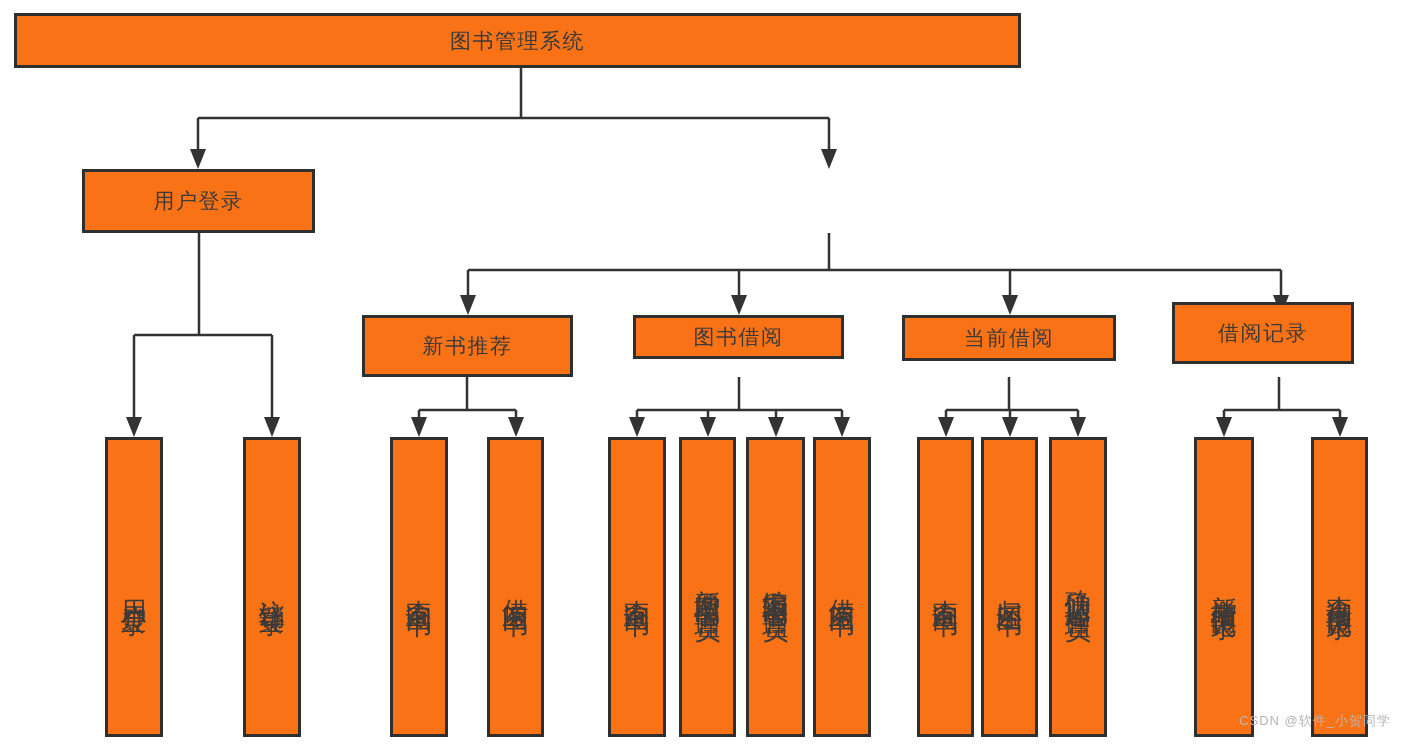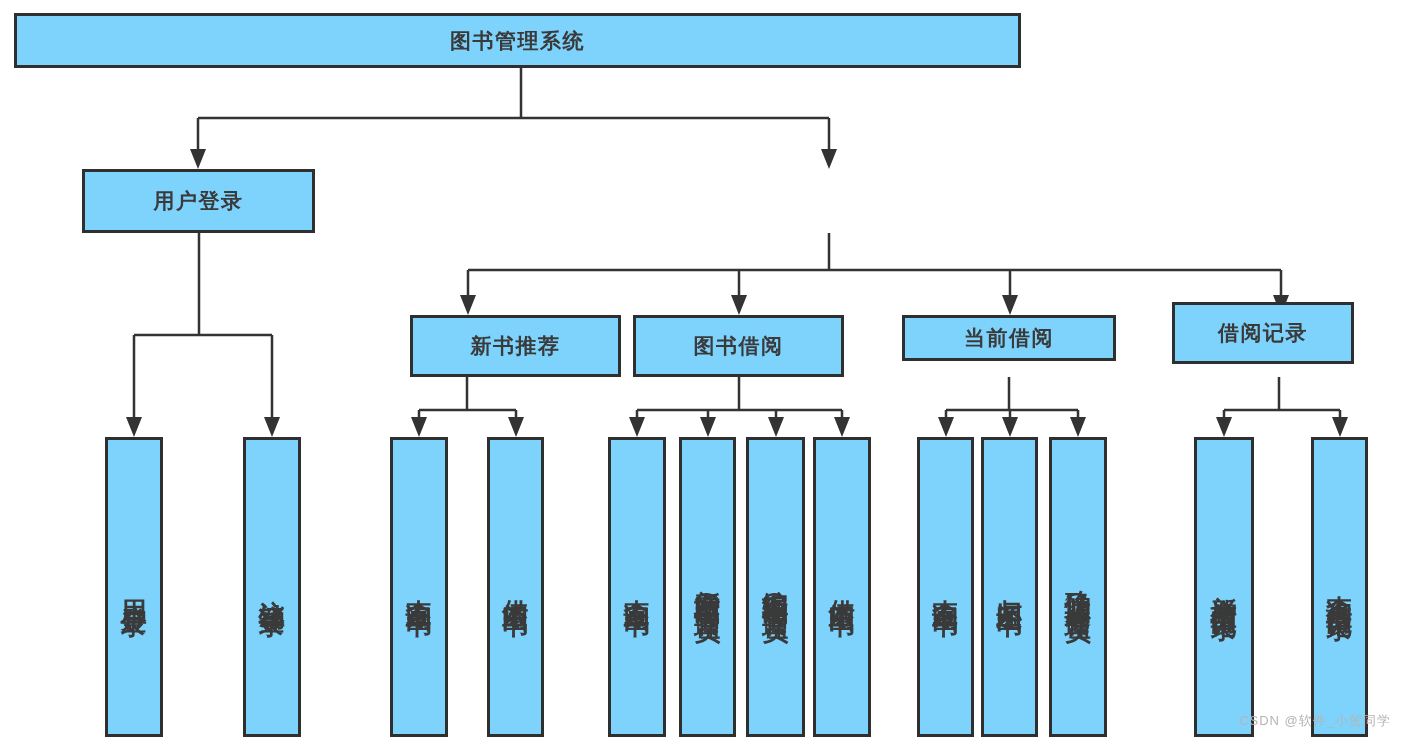--- a/index.html
+++ b/index.html
@@ -13,24 +13,23 @@
   body{
     width:1405px;height:747px;position:relative;overflow:hidden;
     background:var(--background);
     font-family:"Liberation Sans","DejaVu Sans",sans-serif;
   }
   #stage{position:absolute;left:0;top:0;width:1405px;height:747px;}
   svg.connectors{position:absolute;left:0;top:0;pointer-events:none;}
   svg.connectors path.ln{stroke:var(--line);stroke-width:2.5;fill:none;}
   svg.connectors path.arrow{fill:var(--line);stroke:none;}
   .node{
-    position:absolute;background:#7dd3fc;border:3px solid var(--node-border);
+    position:absolute;background:#f97316;border:3px solid var(--node-border);
     box-sizing:border-box;display:flex;align-items:center;justify-content:center;
     color:var(--text);
-    font-weight:bold;
   }
   .h-node{font-size:21px;letter-spacing:1.5px;white-space:nowrap;}
   .leaf{
     writing-mode:vertical-rl;text-orientation:mixed;
     font-size:26px;letter-spacing:4px;line-height:1.1;
   }
   .watermark{
     position:absolute;right:14px;top:712px;
     color:var(--watermark);font-size:13px;letter-spacing:1px;white-space:nowrap;
   }
@@ -75,22 +74,22 @@
     <g>
       <path class="ln" d="M1279 377 V410 M1224 410 H1340 M1224 410 V418 M1340 410 V418"></path>
       <path class="arrow" d="M1216 417 h16 l-8 20 z M1332 417 h16 l-8 20 z"></path>
     </g>
   </svg>
 
   <div class="node h-node" style="left:14px;top:13px;width:1007px;height:55px;">图书管理系统</div>
 
   <div class="node h-node" style="left:82px;top:169px;width:233px;height:64px;">用户登录</div>
 
-  <div class="node h-node" style="left:362px;top:315px;width:211px;height:62px;margin-left:48px;">新书推荐</div>
-  <div class="node h-node" style="left:633px;top:315px;width:211px;height:62px;">图书借阅</div>
+  <div class="node h-node" style="left:362px;top:315px;width:211px;height:62px;">新书推荐</div>
+  <div class="node h-node" style="left:633px;top:315px;width:211px;height:44px;">图书借阅</div>
   <div class="node h-node" style="left:902px;top:315px;width:214px;height:46px;">当前借阅</div>
   <div class="node h-node" style="left:1172px;top:302px;width:182px;height:62px;">借阅记录</div>
 
   <div class="node leaf" style="left:105px;top:437px;width:58px;height:300px;">用户登录</div>
   <div class="node leaf" style="left:243px;top:437px;width:58px;height:300px;">注销登录</div>
 
   <div class="node leaf" style="left:390px;top:437px;width:58px;height:300px;">查询图书</div>
   <div class="node leaf" style="left:487px;top:437px;width:57px;height:300px;">借阅图书</div>
 
   <div class="node leaf" style="left:608px;top:437px;width:58px;height:300px;">查询图书</div>

